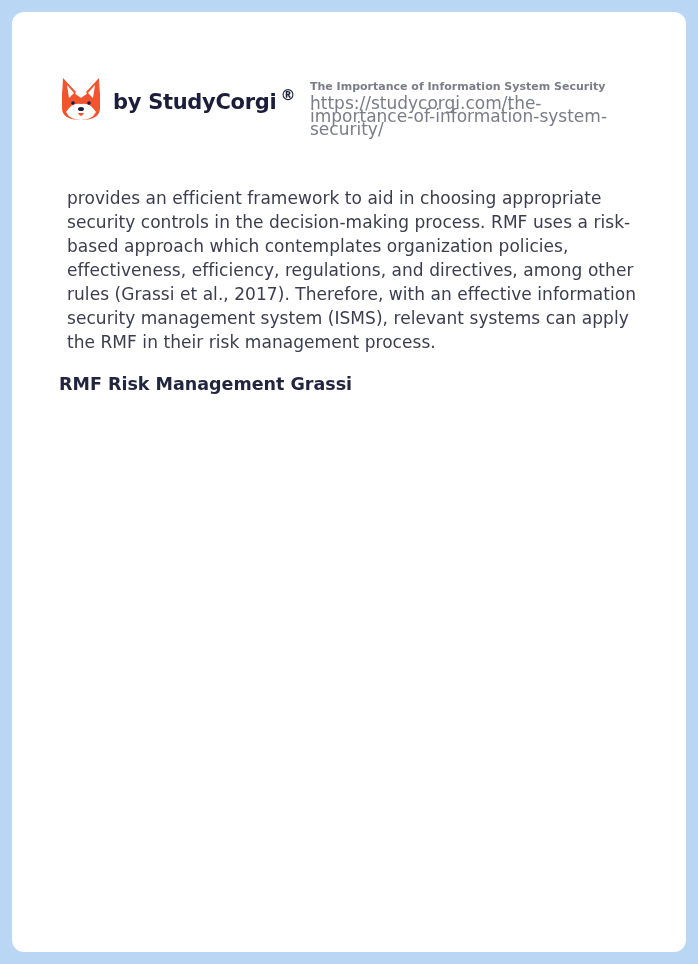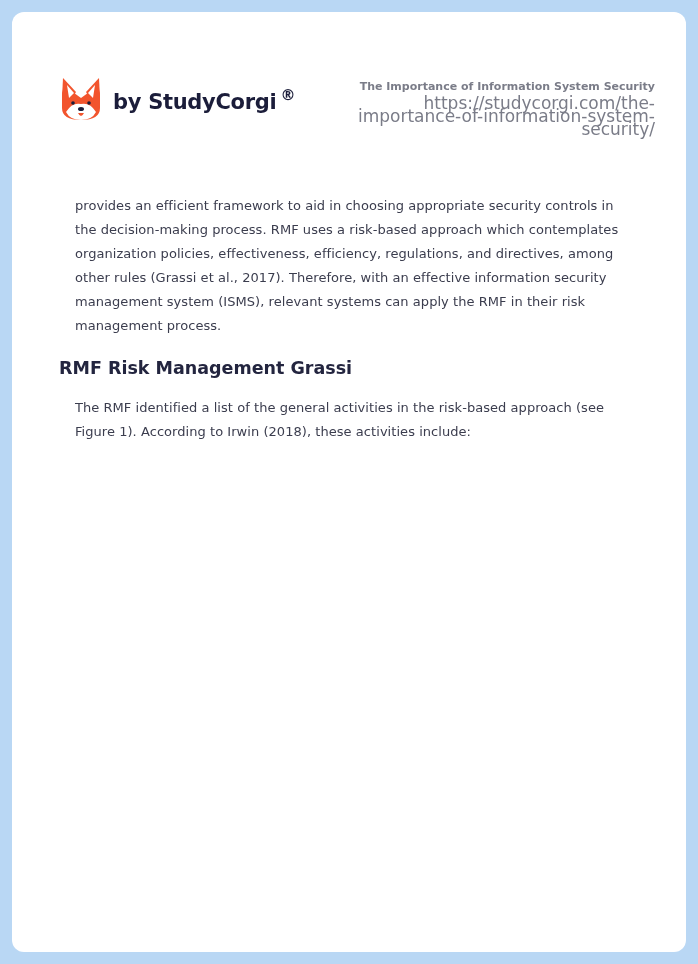--- a/index.html
+++ b/index.html
@@ -28,42 +28,42 @@
     color: #1b1d3a;
     letter-spacing: -0.3px;
     position: relative; top: 3px;
   }
   .logo-reg {
     font-size: 15px;
     position: relative; top: -9px; margin-left: 4px;
     color: #1b1d3a; font-weight: bold;
   }
   .meta {
-    position: absolute; right: 31px; top: 68px;
-    text-align: right; width: 330px;
+    position: absolute; right: 46px; top: 68px;
+    width: 330px;
   }
   .meta-title {
     font-family: "DejaVu Sans", sans-serif;
     font-weight: bold; font-size: 11px;
     color: #7a7c88; line-height: 14px;
   }
   .meta-url {
     font-family: "DejaVu Sans", sans-serif;
     font-size: 17px; color: #7a7c88; line-height: 13px;
     margin-top: 3px;
   }
   .content {
     position: absolute; left: 47px; top: 166px; width: 590px;
     color: #3b3d4e;
   }
   .para {
     font-family: "DejaVu Sans", sans-serif;
-    font-size: 13px;
+    font-size: 17px;
     line-height: 24px;
-    margin: 16px;
+    margin: 8px;
     letter-spacing: 0.05px;
   }
   .heading {
     font-family: "DejaVu Sans", sans-serif;
     font-weight: bold;
     font-size: 17.5px;
     color: #23253f;
     margin: 18px 0 13px 0;
     line-height: 24px;
   }
@@ -99,15 +99,14 @@
     </div>
     <div class="meta">
       <div class="meta-title">The Importance of Information System Security</div>
       <div class="meta-url">https://studycorgi.com/the-importance-of-information-system-security/</div>
     </div>
   </div>
 
   <div class="content">
     <p class="para">provides an efficient framework to aid in choosing appropriate security controls in the decision-making process. RMF uses a risk-based approach which contemplates organization policies, effectiveness, efficiency, regulations, and directives, among other rules (Grassi et al., 2017). Therefore, with an effective information security management system (ISMS), relevant systems can apply the RMF in their risk management process.</p>
     <h2 class="heading">RMF Risk Management Grassi</h2>
-    <p class="para">The RMF identified a list of the general activities in the risk-based approach (see Figure 1). According to Irwin (2018), these activities include:</p>
   </div>
 </div>
 
 </body></html>

